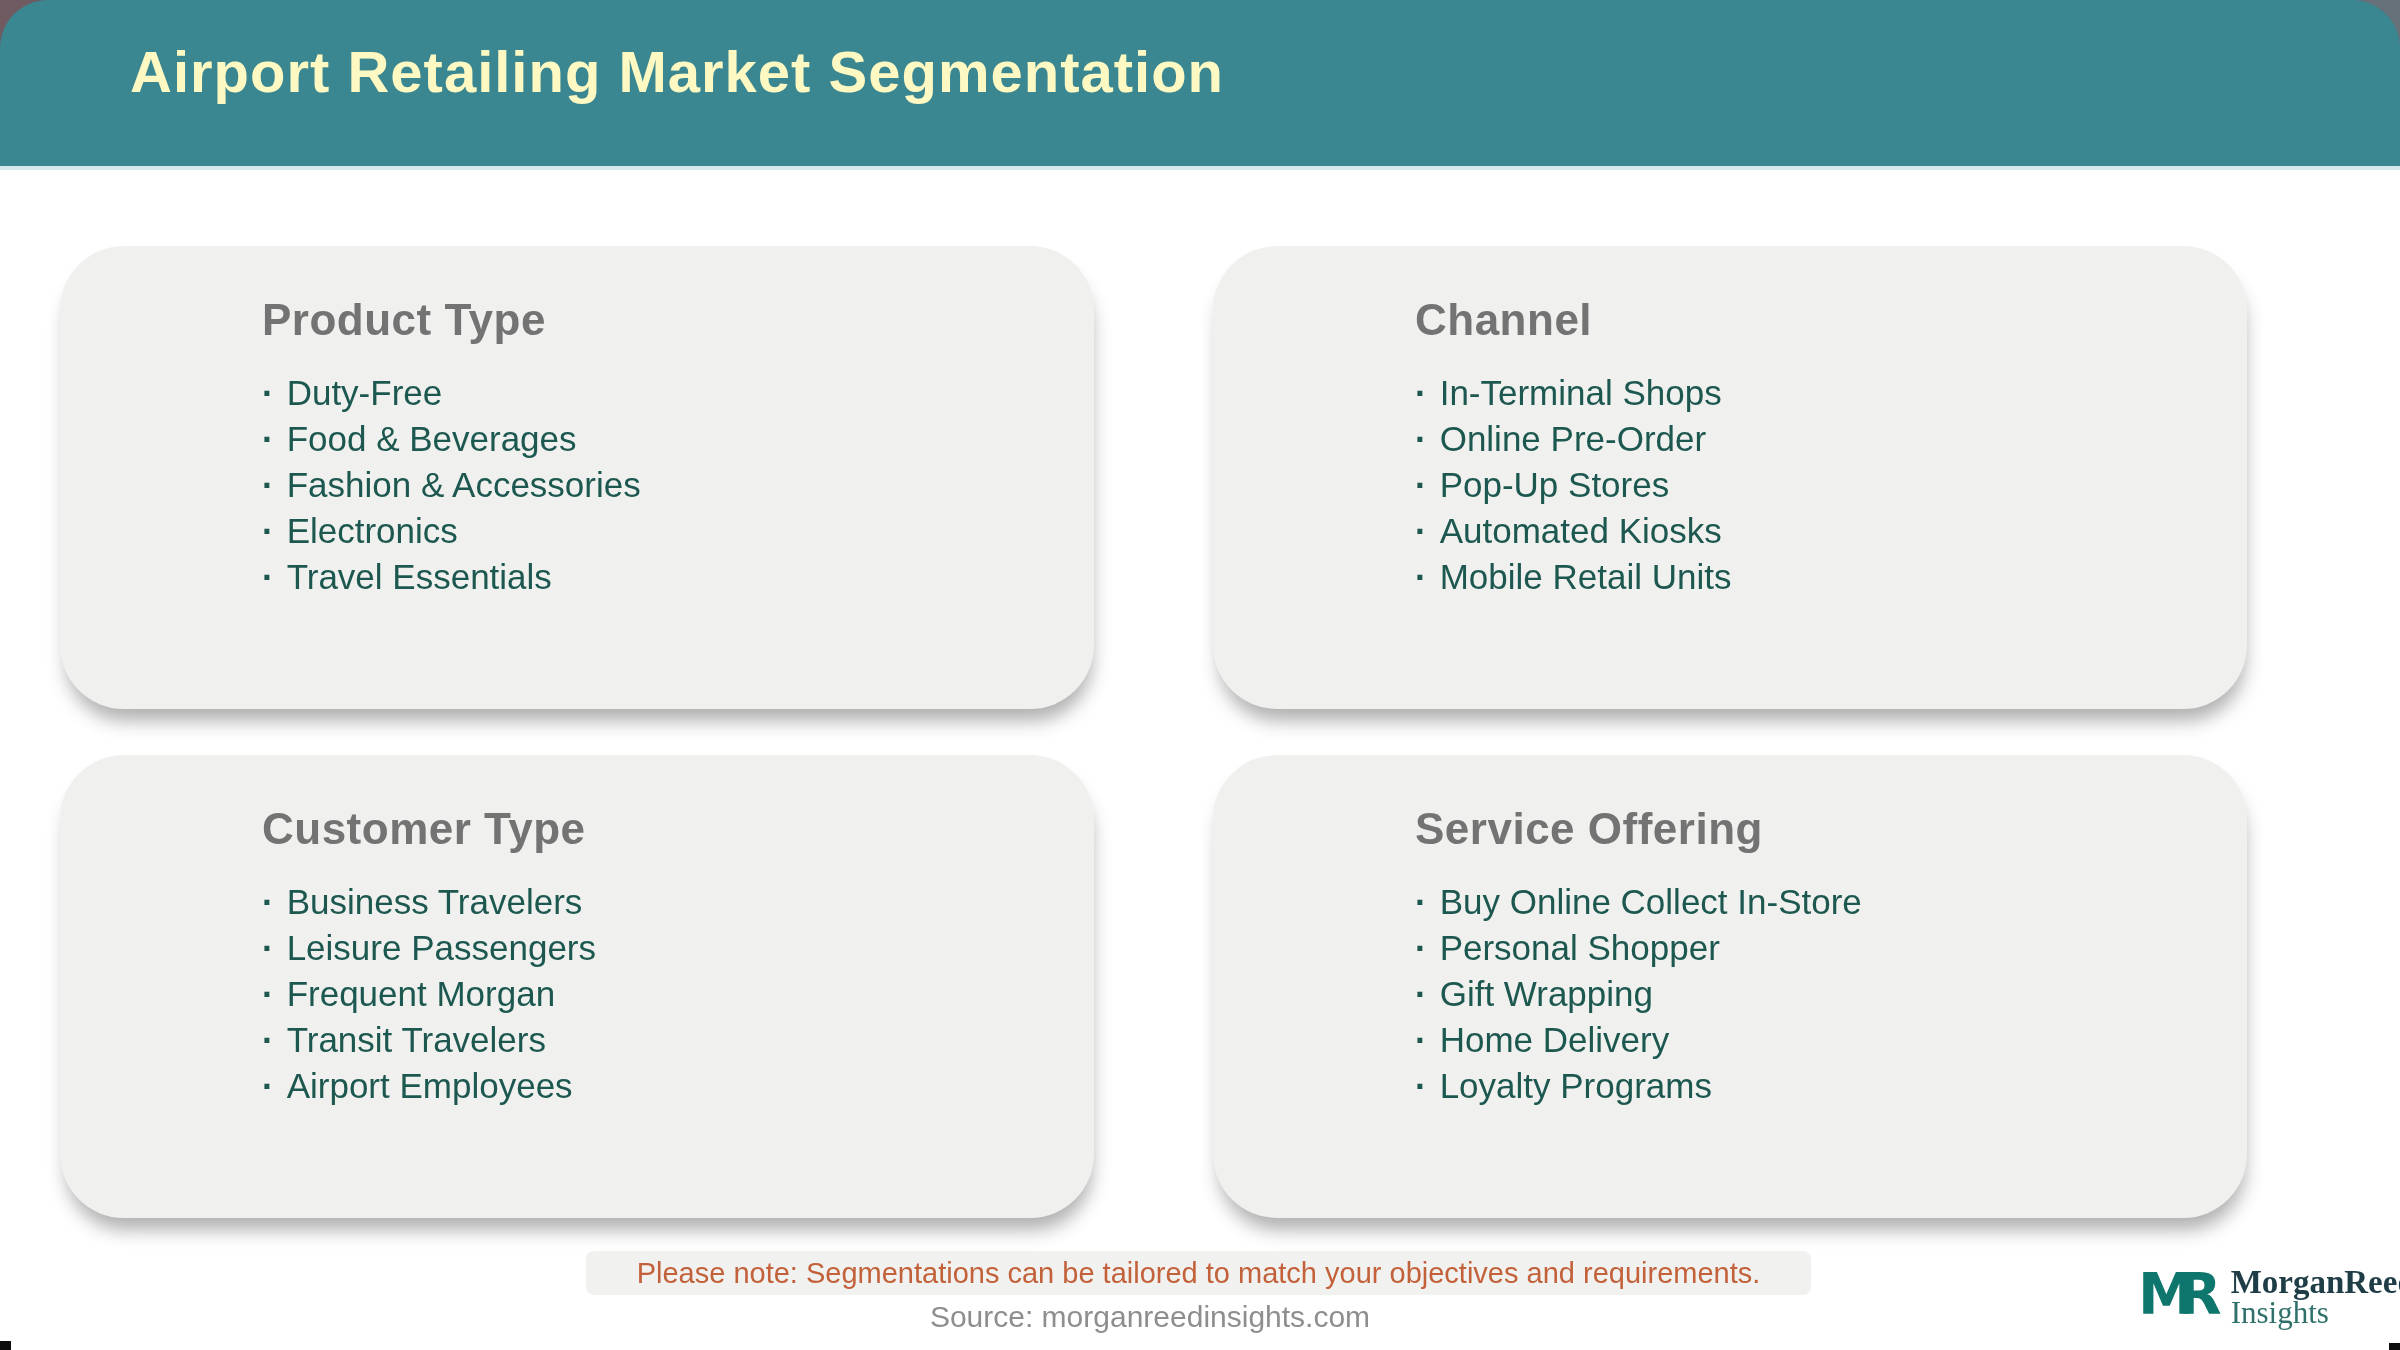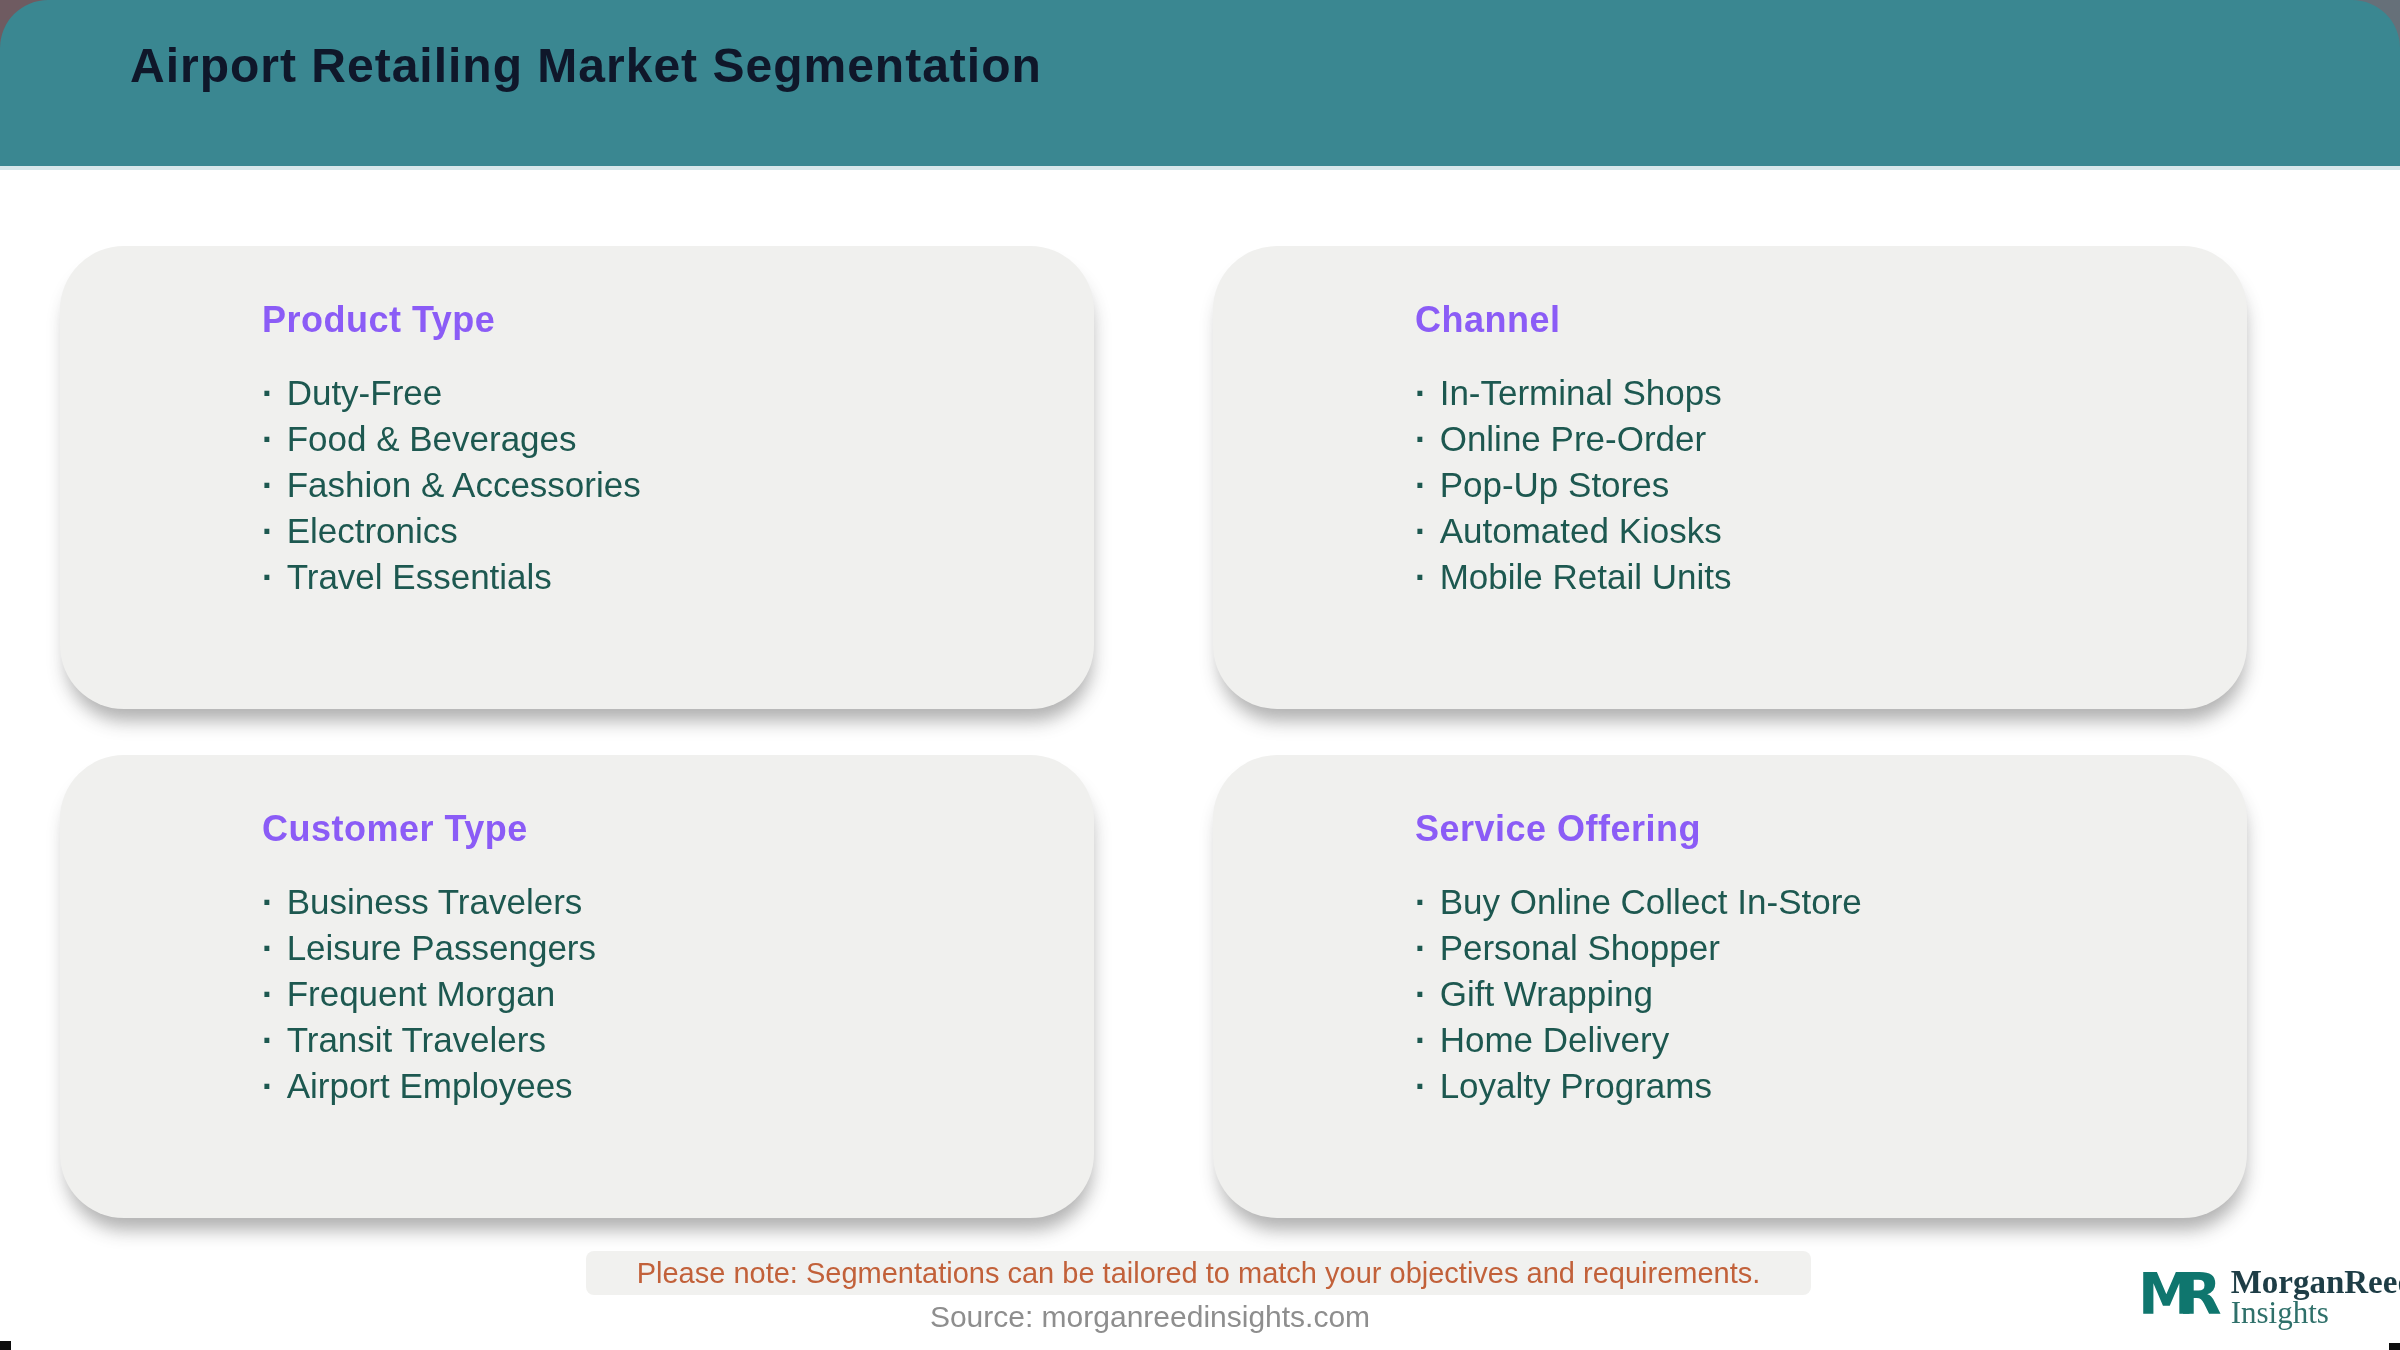--- a/index.html
+++ b/index.html
@@ -17,41 +17,41 @@
 
   .header{
     position:absolute;left:0;top:0;width:2400px;height:170px;
     background:#3A8791;
     border-radius:48px 48px 0 0;
     border-bottom:4px solid #d7e7ea;
     box-sizing:border-box;
   }
   .header h1{
     position:absolute;left:130px;top:38px;margin:0;
-    font-size:48px;font-weight:700;color:#0f172a;letter-spacing:1px;
+    font-size:58px;font-weight:700;color:#fef9c3;letter-spacing:1px;
   }
 
   .card{
     position:absolute;
     width:1034px;height:463px;
     background:#F0F0EE;
     border-radius:64px;
     box-shadow:2px 16px 18px -4px rgba(50,50,50,0.38);
     box-sizing:border-box;
     padding:46px 50px 0 202px;
   }
   .card.c1{left:60px;top:246px;}
   .card.c2{left:1213px;top:246px;}
   .card.c3{left:60px;top:755px;}
   .card.c4{left:1213px;top:755px;}
 
   .card h2{
     margin:0;
-    font-size:36px;line-height:56px;font-weight:700;
-    color:#8b5cf6;letter-spacing:0.5px;
+    font-size:44px;line-height:56px;font-weight:700;
+    color:#737373;letter-spacing:0.5px;
   }
   .card ul{list-style:none;margin:22px 0 0 0;padding:0;}
   .card li{
     height:46px;
     font-size:35px;line-height:46px;
     color:#1D5850;
     display:flex;align-items:baseline;white-space:nowrap;
   }
   .card li .dot{margin-right:13px;font-weight:700;}
 

